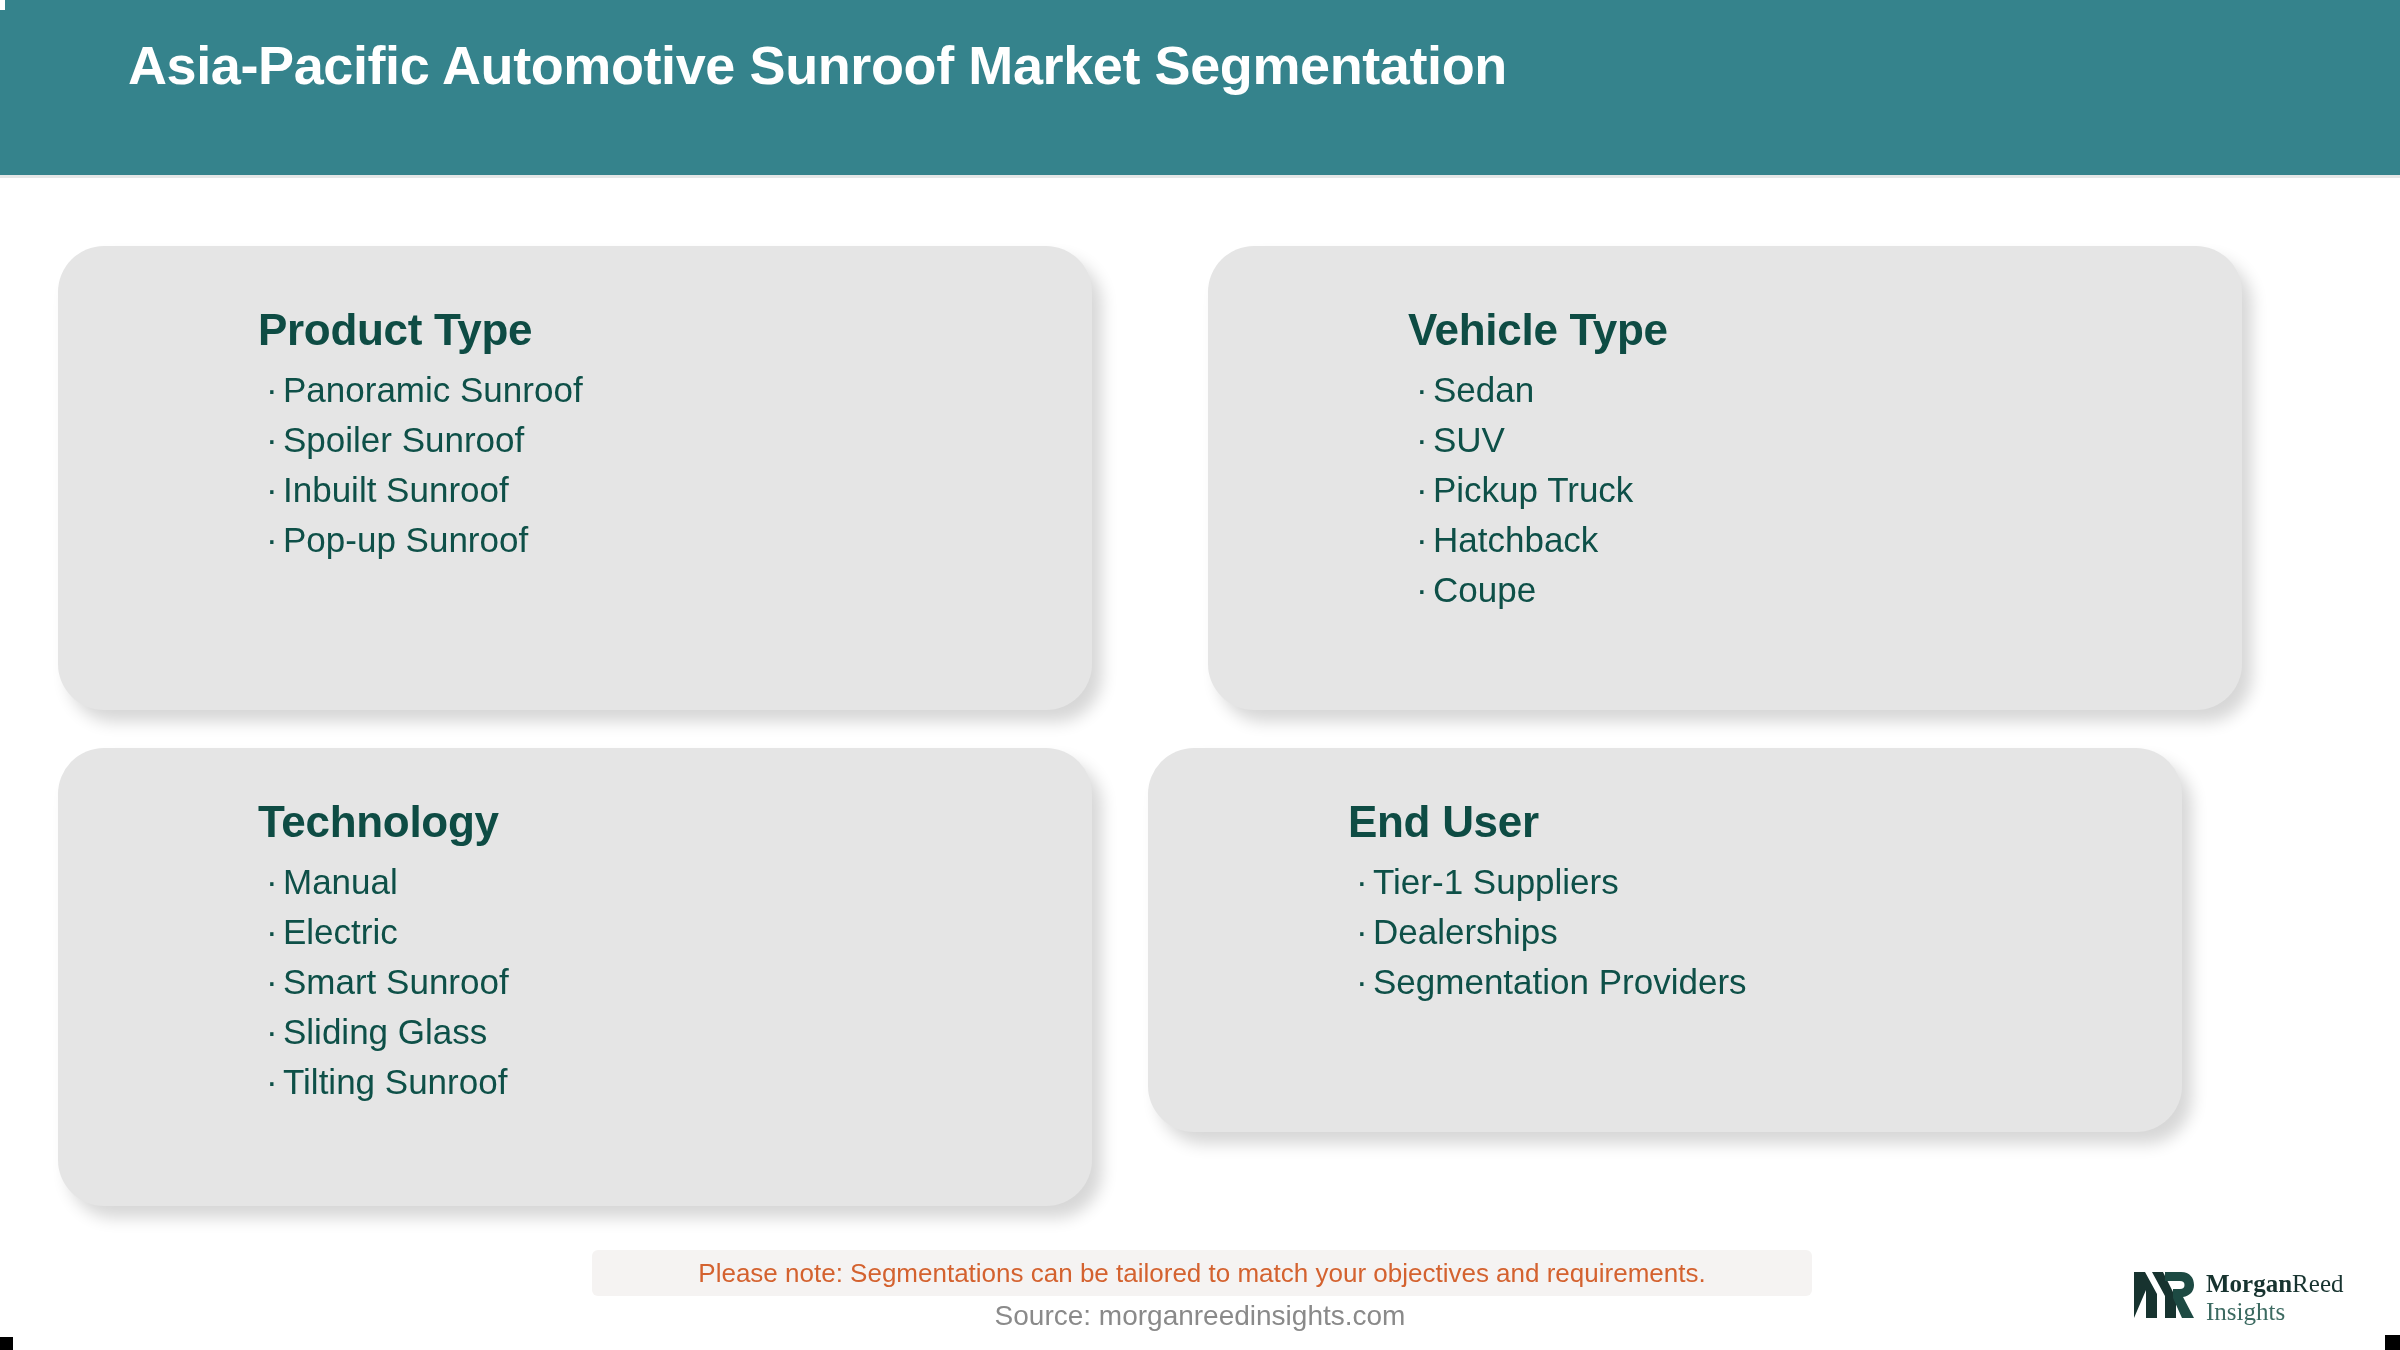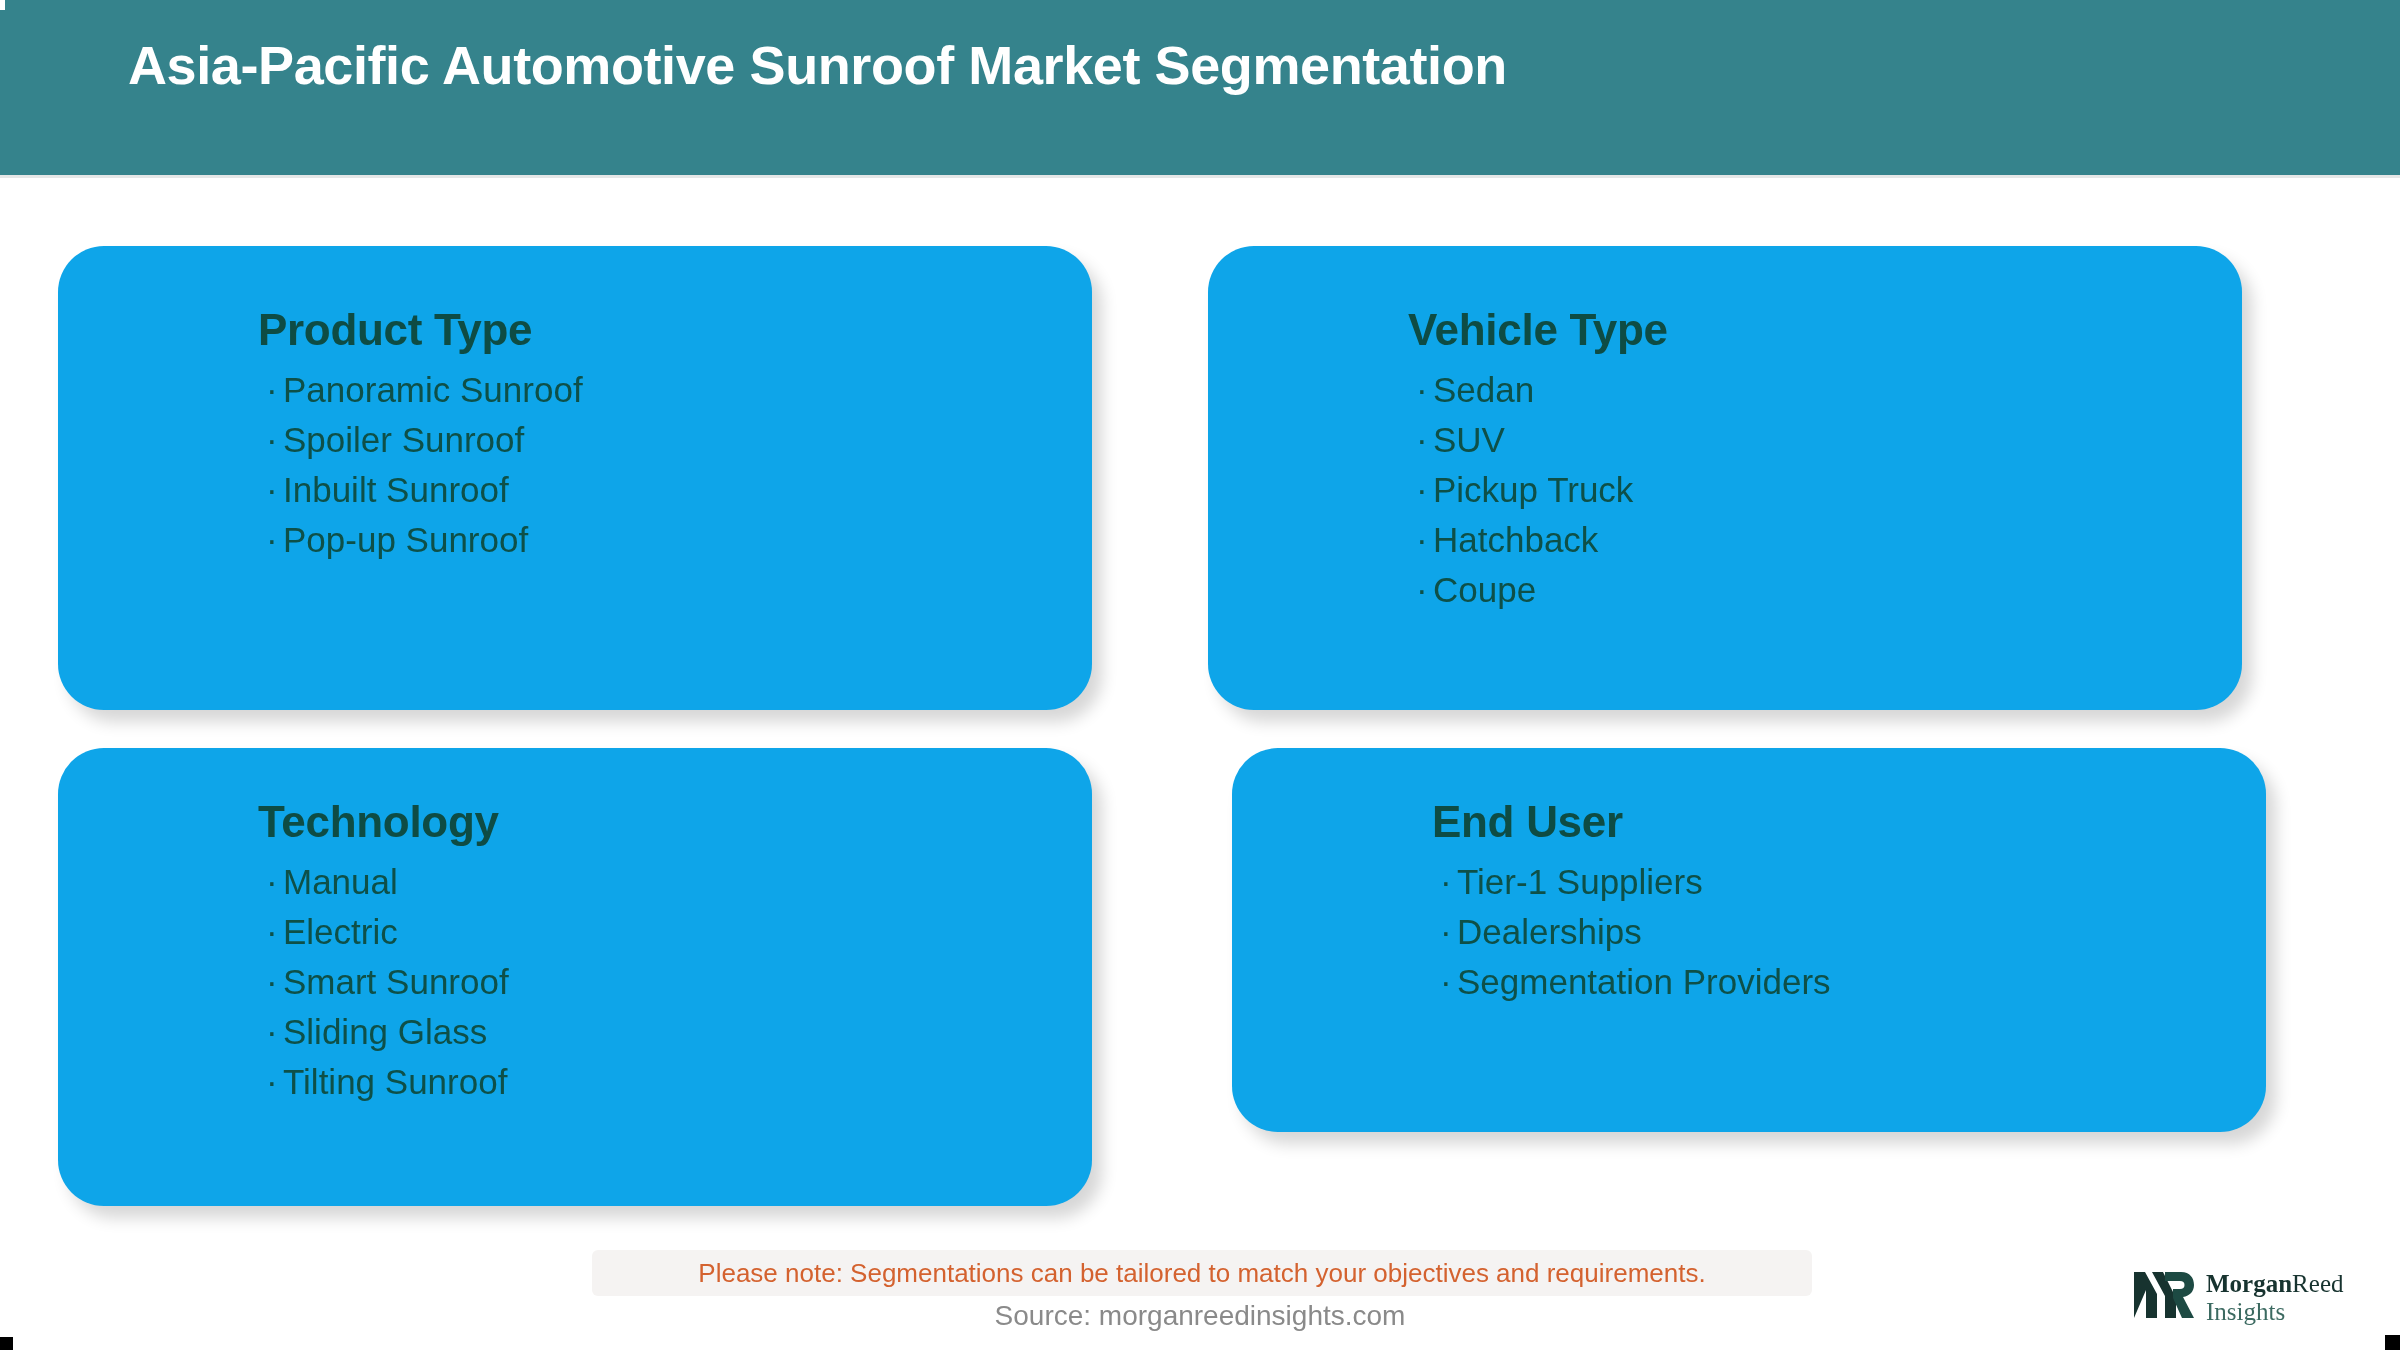--- a/index.html
+++ b/index.html
@@ -41,21 +41,21 @@
     font-weight: bold;
     color: #ffffff;
     letter-spacing: -0.4px;
     line-height: 1.1;
     white-space: nowrap;
   }
 
   
   .card {
     position: absolute;
-    background: #0ea5e9;
+    background: #e5e5e5;
     border-radius: 46px;
     box-shadow: 10px 12px 16px rgba(0,0,0,0.16);
   }
   .card-inner {
     position: absolute;
     left: 200px;
     top: 58px;
     right: 28px;
   }
   .card-title {
@@ -80,21 +80,21 @@
   }
   .bullet-dot {
     display: inline-block;
     width: 17px;
   }
 
   
   #card-product-type { left: 58px;   top: 246px;  width: 1034px; height: 464px; }
   #card-vehicle-type { left: 1208px; top: 246px;  width: 1034px; height: 464px; }
   #card-technology   { left: 58px;   top: 748px;  width: 1034px; height: 458px; }
-  #card-end-user     { left: 1232px; top: 748px;  width: 1034px; height: 384px; }
+  #card-end-user     { left: 1148px; top: 748px;  width: 1034px; height: 384px; }
 
   #card-technology .card-inner,
   #card-end-user   .card-inner { top: 48px; }
 
   
   #note-banner {
     position: absolute;
     left: 592px;
     top: 1250px;
     width: 1220px;

